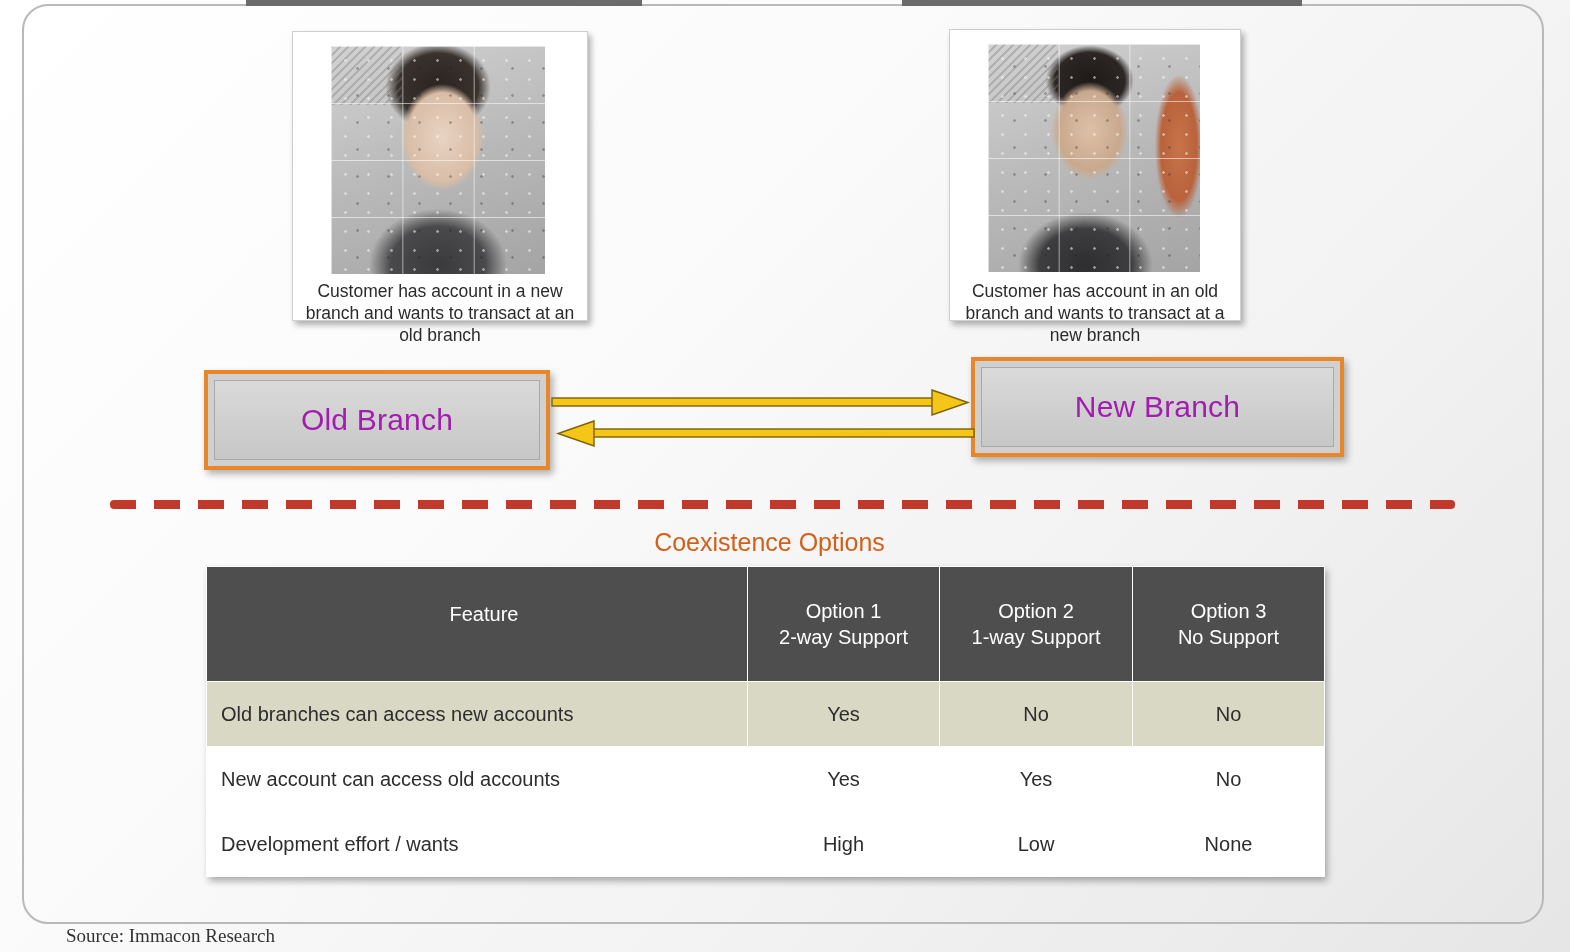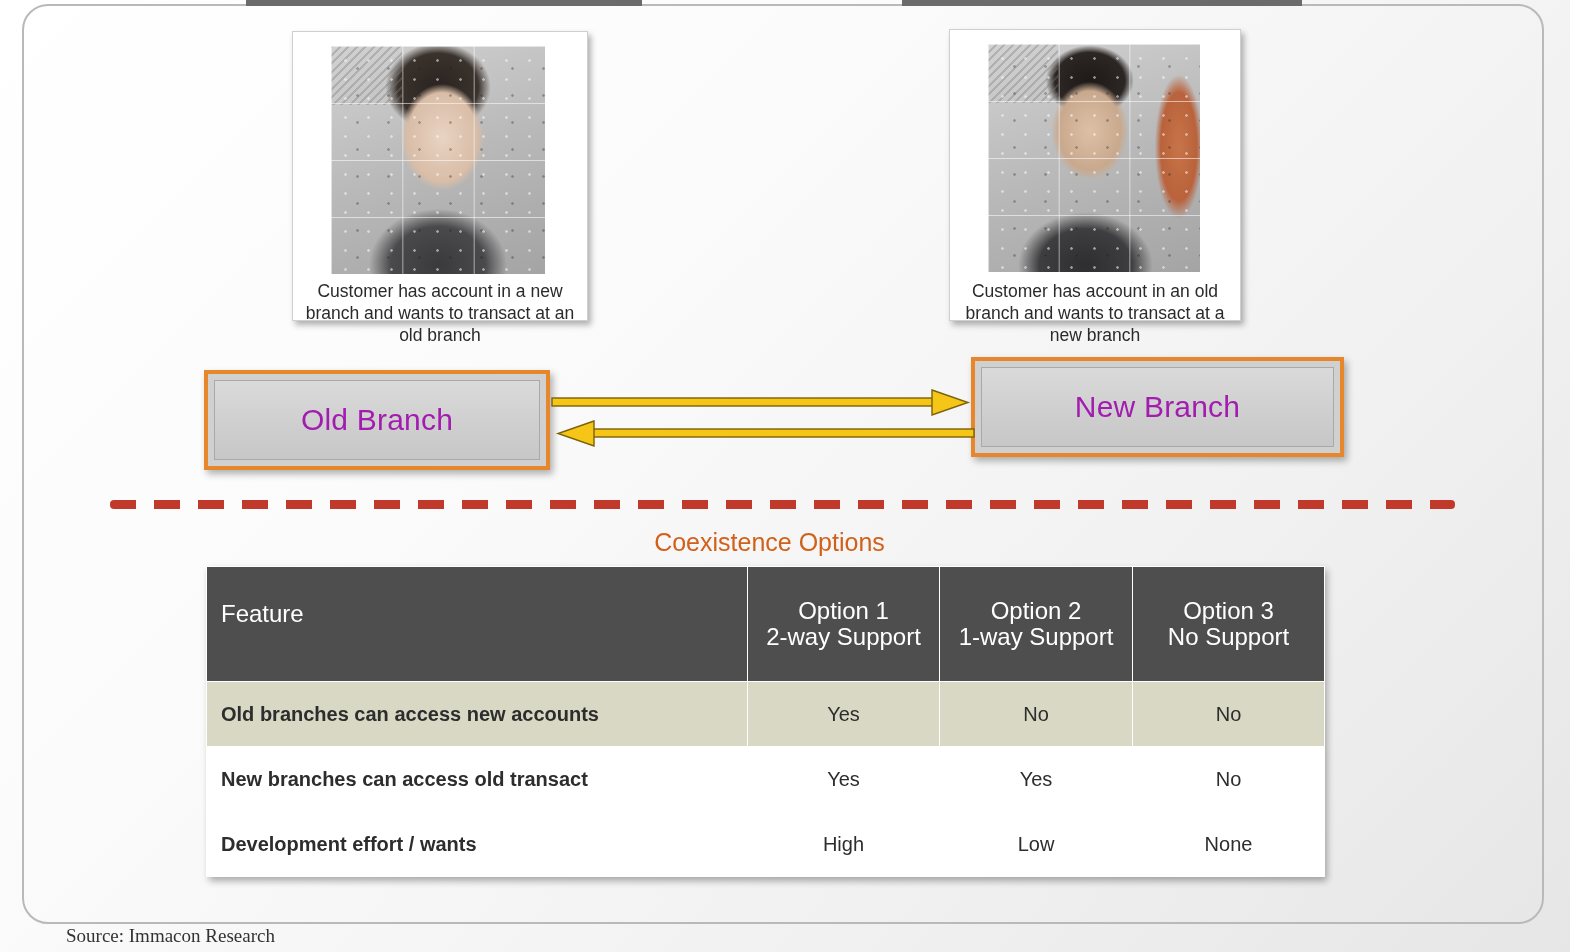--- a/index.html
+++ b/index.html
@@ -155,45 +155,45 @@
     table-layout: fixed;
   }
   table.coex th, table.coex td {
     border: 1px solid #ffffff;
     padding: 0;
   }
   table.coex thead th {
     background: #4e4e4e;
     color: #ffffff;
     font-weight: normal;
-    font-size: 24px;
+    font-size: 20px;
     height: 94px;
     vertical-align: middle;
     border-color: #ffffff;
+    text-align: center;
   }
   thead th.feature-head {
     text-align: left;
     padding-left: 14px;
     vertical-align: bottom;
     padding-bottom: 20px;
   }
   thead th.opt-head .l1 { display: block; line-height: 26px; }
   thead th.opt-head .l2 { display: block; line-height: 26px; }
 
   table.coex tbody td {
     height: 64px;
     font-size: 20px;
     color: #2d2d2d;
     text-align: center;
     vertical-align: middle;
   }
   table.coex tbody td.feature-cell {
     text-align: left;
     padding-left: 14px;
-    font-weight: bold;
   }
   tbody tr.alt td { background: #d9d8c4; }
   tbody tr.plain td { background: #ffffff; }
   td.high { color: #c0392b; }
 
   .source {
     position: absolute;
     left: 66px;
     top: 925px;
     font-size: 19px;
@@ -294,21 +294,21 @@
         </tr>
       </thead>
       <tbody>
         <tr class="alt">
           <td class="feature-cell">Old branches can access new accounts</td>
           <td>Yes</td>
           <td>No</td>
           <td>No</td>
         </tr>
         <tr class="plain">
-          <td class="feature-cell">New branches can access old transact</td>
+          <td class="feature-cell">New account can access old accounts</td>
           <td>Yes</td>
           <td>Yes</td>
           <td>No</td>
         </tr>
         <tr class="plain">
           <td class="feature-cell">Development effort / wants</td>
           <td class="high">High</td>
           <td>Low</td>
           <td>None</td>
         </tr>

